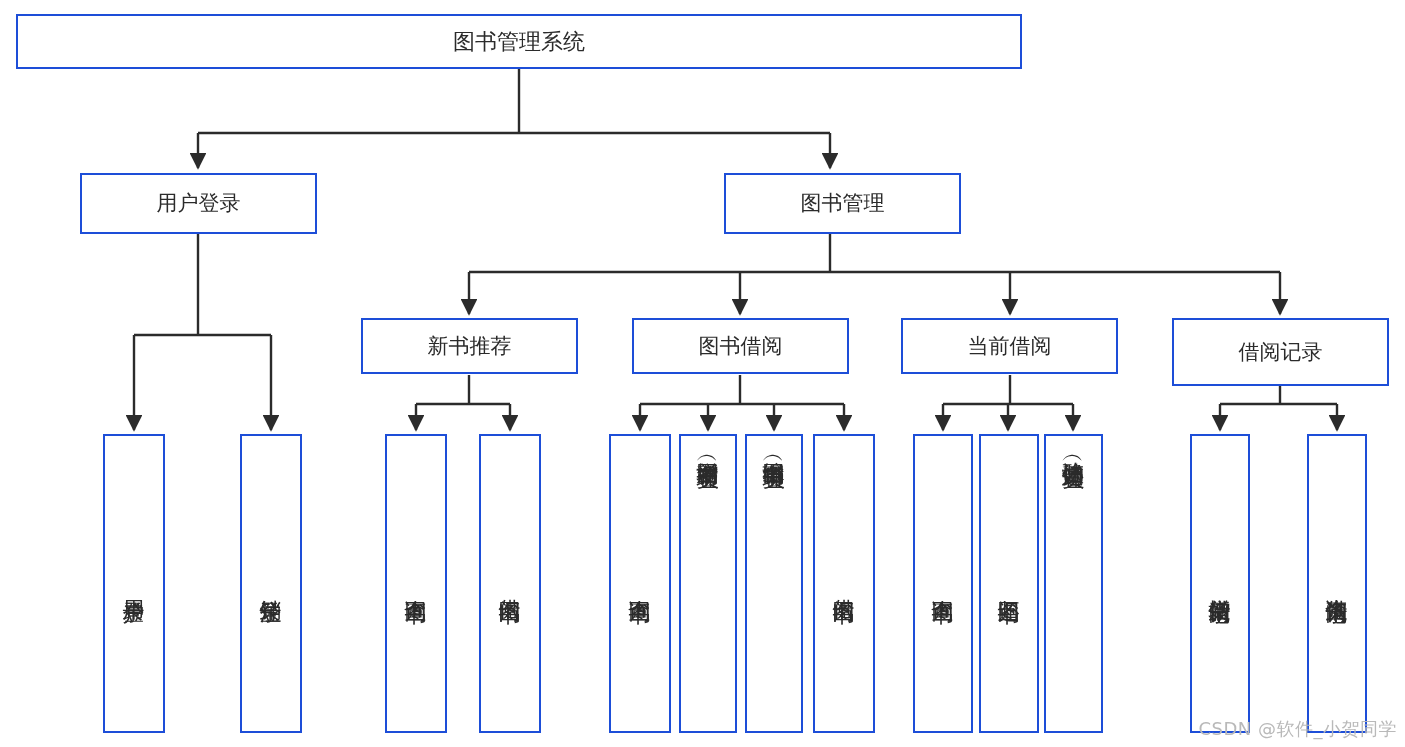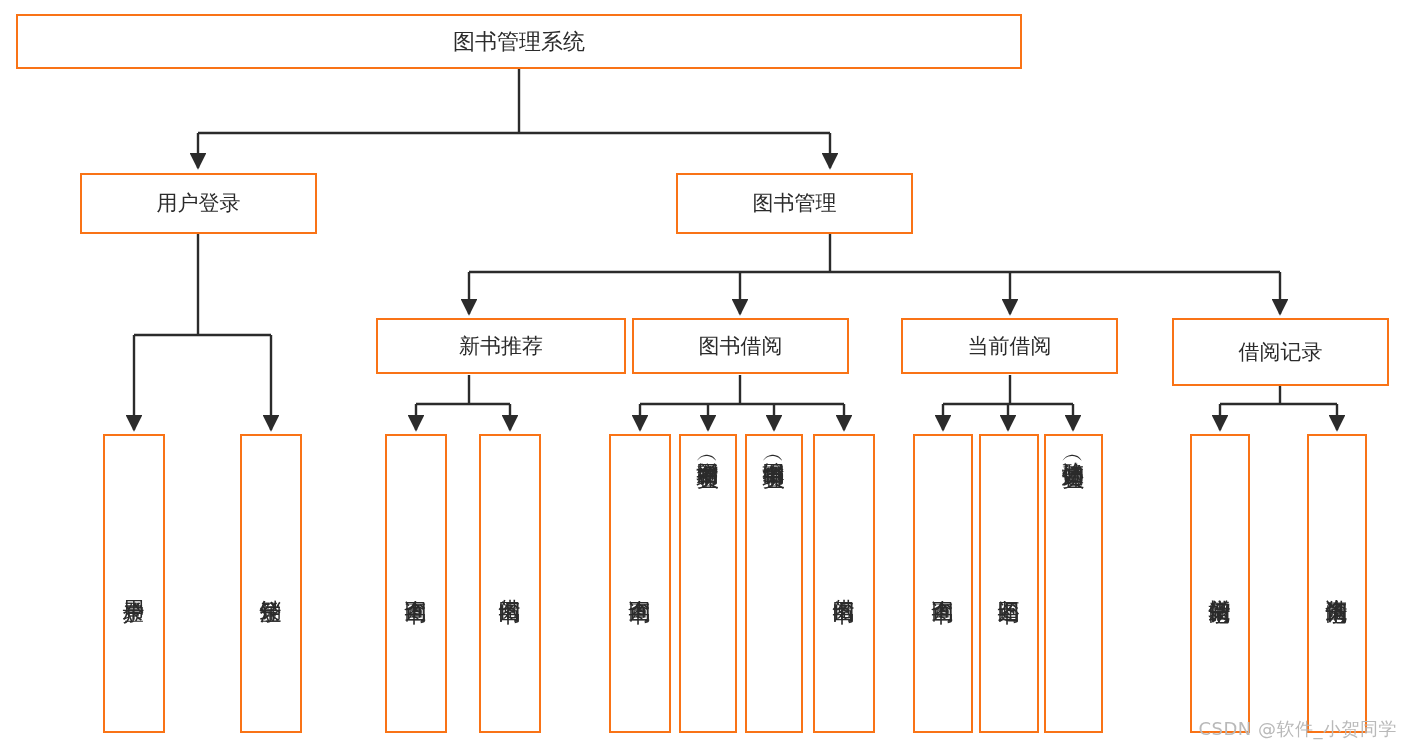--- a/index.html
+++ b/index.html
@@ -22,21 +22,21 @@
     position: absolute;
     left: 0;
     top: 0;
     width: 1405px;
     height: 747px;
     pointer-events: none;
   }
   .node {
     position: absolute;
     box-sizing: border-box;
-    border: 2px solid #f97316;
+    border: 2px solid #1d4ed8;
     background: #ffffff;
     display: flex;
     align-items: center;
     justify-content: center;
     color: #2b2b2b;
   }
   .node .label {
     display: block;
     text-align: center;
     line-height: 1.15;
@@ -132,25 +132,25 @@
     </g>
   </svg>
 
   <div class="node h root" style="left:16px; top:14px; width:1006px; height:55px;">
     <span class="label">图书管理系统</span>
   </div>
 
   <div class="node h" style="left:80px; top:173px; width:237px; height:61px;">
     <span class="label">用户登录</span>
   </div>
-  <div class="node h" style="left:676px; top:173px; width:237px; height:61px;">
+  <div class="node h" style="left:724px; top:173px; width:237px; height:61px;">
     <span class="label">图书管理</span>
   </div>
 
-  <div class="node h" style="left:376px; top:318px; width:250px; height:56px;">
+  <div class="node h" style="left:361px; top:318px; width:217px; height:56px;">
     <span class="label">新书推荐</span>
   </div>
   <div class="node h" style="left:901px; top:318px; width:217px; height:56px;">
     <span class="label">当前借阅</span>
   </div>
   <div class="node h" style="left:632px; top:318px; width:217px; height:56px;">
     <span class="label">图书借阅</span>
   </div>
   <div class="node h" style="left:1172px; top:318px; width:217px; height:68px;">
     <span class="label">借阅记录</span>

